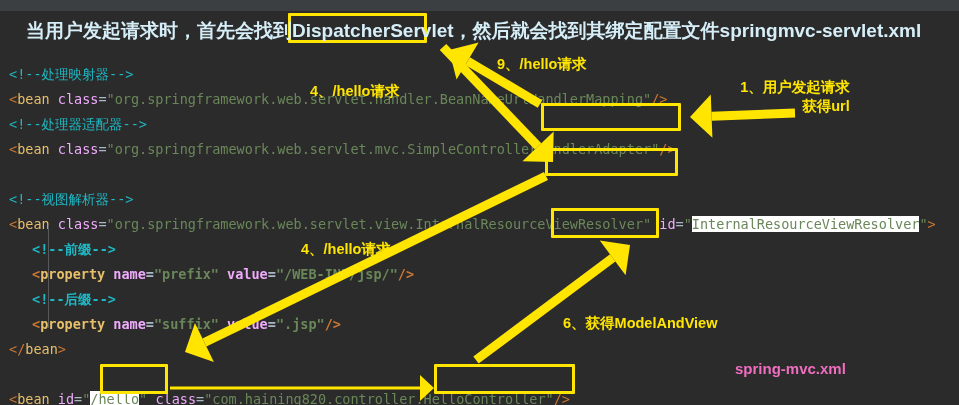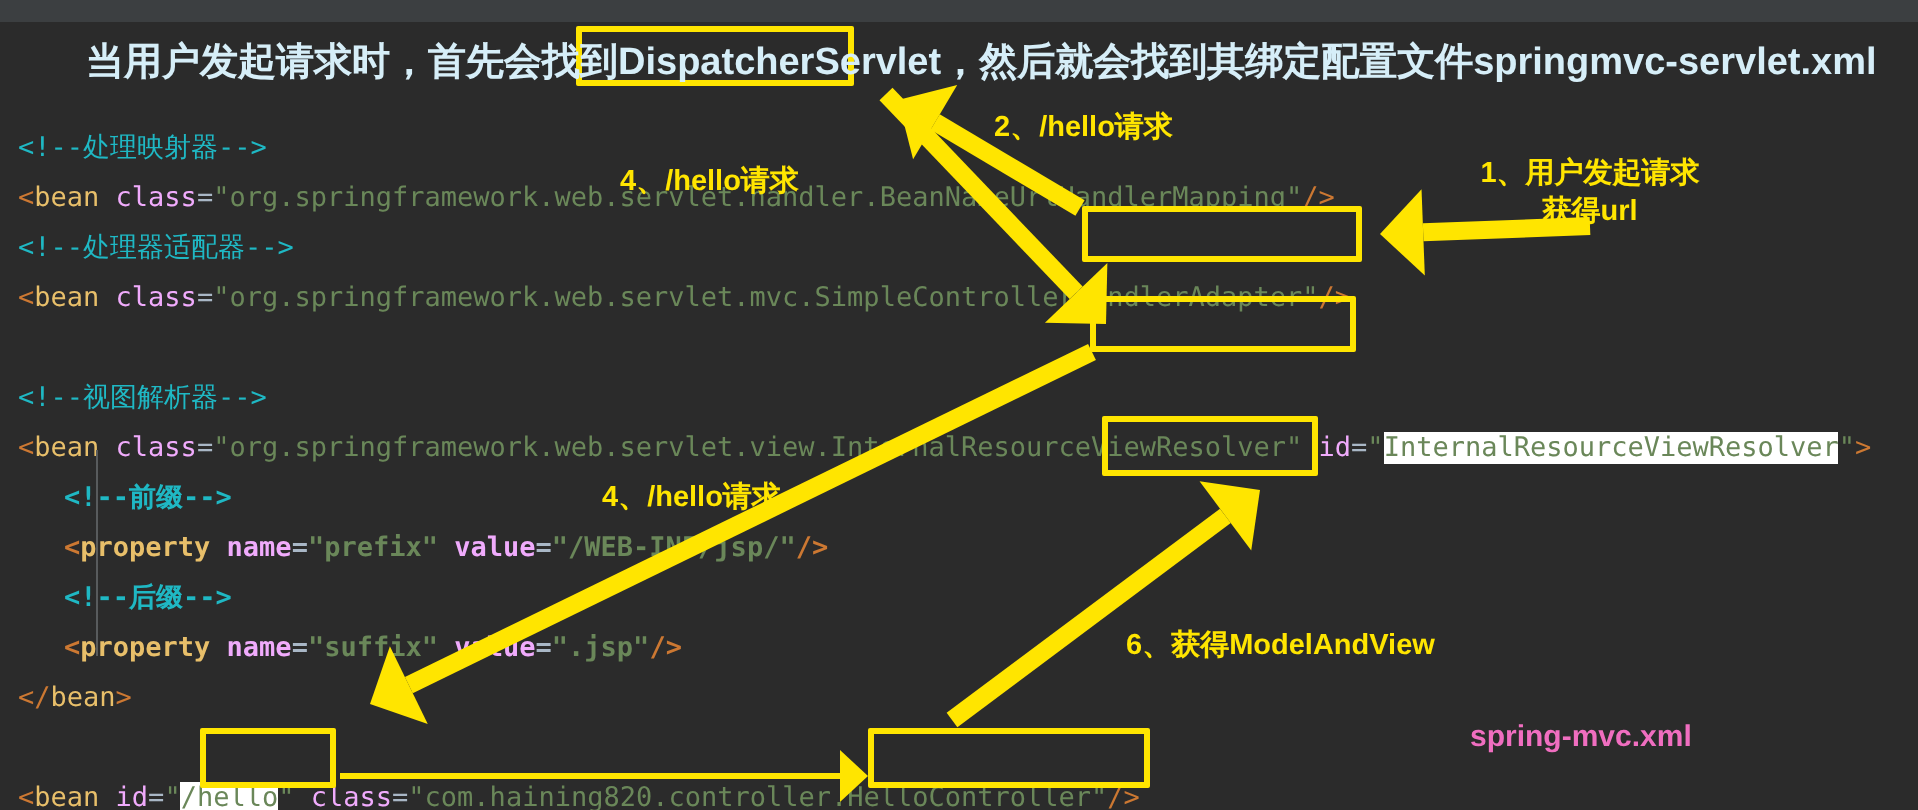--- a/index.html
+++ b/index.html
@@ -55,32 +55,31 @@
   
   .anno {
     position:absolute;
     color:#ffe500;
     font-family:"Liberation Sans", sans-serif;
     font-weight:bold;
     font-size:14.5px;
     line-height:19px;
     white-space:pre;
   }
-  .anno.center { text-align:center; }
+  .anno.center { text-align:right; }
 
   .title {
     position:absolute;
     left:26px; top:18px;
     color:#d6eef8;
     font-family:"Liberation Sans", sans-serif;
     font-weight:bold;
     font-size:19px;
     letter-spacing:0px;
     white-space:pre;
-    margin-left:17px;
   }
 
   .filelabel {
     position:absolute;
     left:735px; top:360px;
     color:#f06ec0;
     font-family:"Liberation Sans", sans-serif;
     font-weight:bold;
     font-size:15px;
     white-space:pre;
@@ -130,21 +129,21 @@
       <div class="obox" style="left: 541px; top: 103px; width: 140px; height: 28px;"></div>
       <div class="obox" style="left: 545px; top: 148px; width: 133px; height: 28px;"></div>
       <div class="obox" style="left: 551px; top: 208px; width: 108px; height: 30px;"></div>
       <div class="obox" style="left: 100px; top: 364px; width: 68px; height: 30px;"></div>
       <div class="obox" style="left: 434px; top: 364px; width: 141px; height: 30px;"></div>
     </div>
 
   <div id="anno-layer">
       <div class="anno center" style="left: 795px; top: 78px; transform: translateX(-50%);">1、用户发起请求
 获得url</div>
-      <div class="anno" style="left: 497px; top: 55px;">2、/hello请求</div>
+      <div class="anno" style="left: 497px; top: 55px;">9、/hello请求</div>
       <div class="anno" style="left: 310px; top: 82px;">4、/hello请求</div>
       <div class="anno" style="left: 253px; top: 240px; margin-left: 48px;">4、/hello请求</div>
       <div class="anno" style="left: 563px; top: 314px;">6、获得ModelAndView</div>
     </div>
 
   <div class="title">当用户发起请求时，首先会找到DispatcherServlet，然后就会找到其绑定配置文件springmvc-servlet.xml</div>
 
   <div class="filelabel">spring-mvc.xml</div>
 
 </div>

